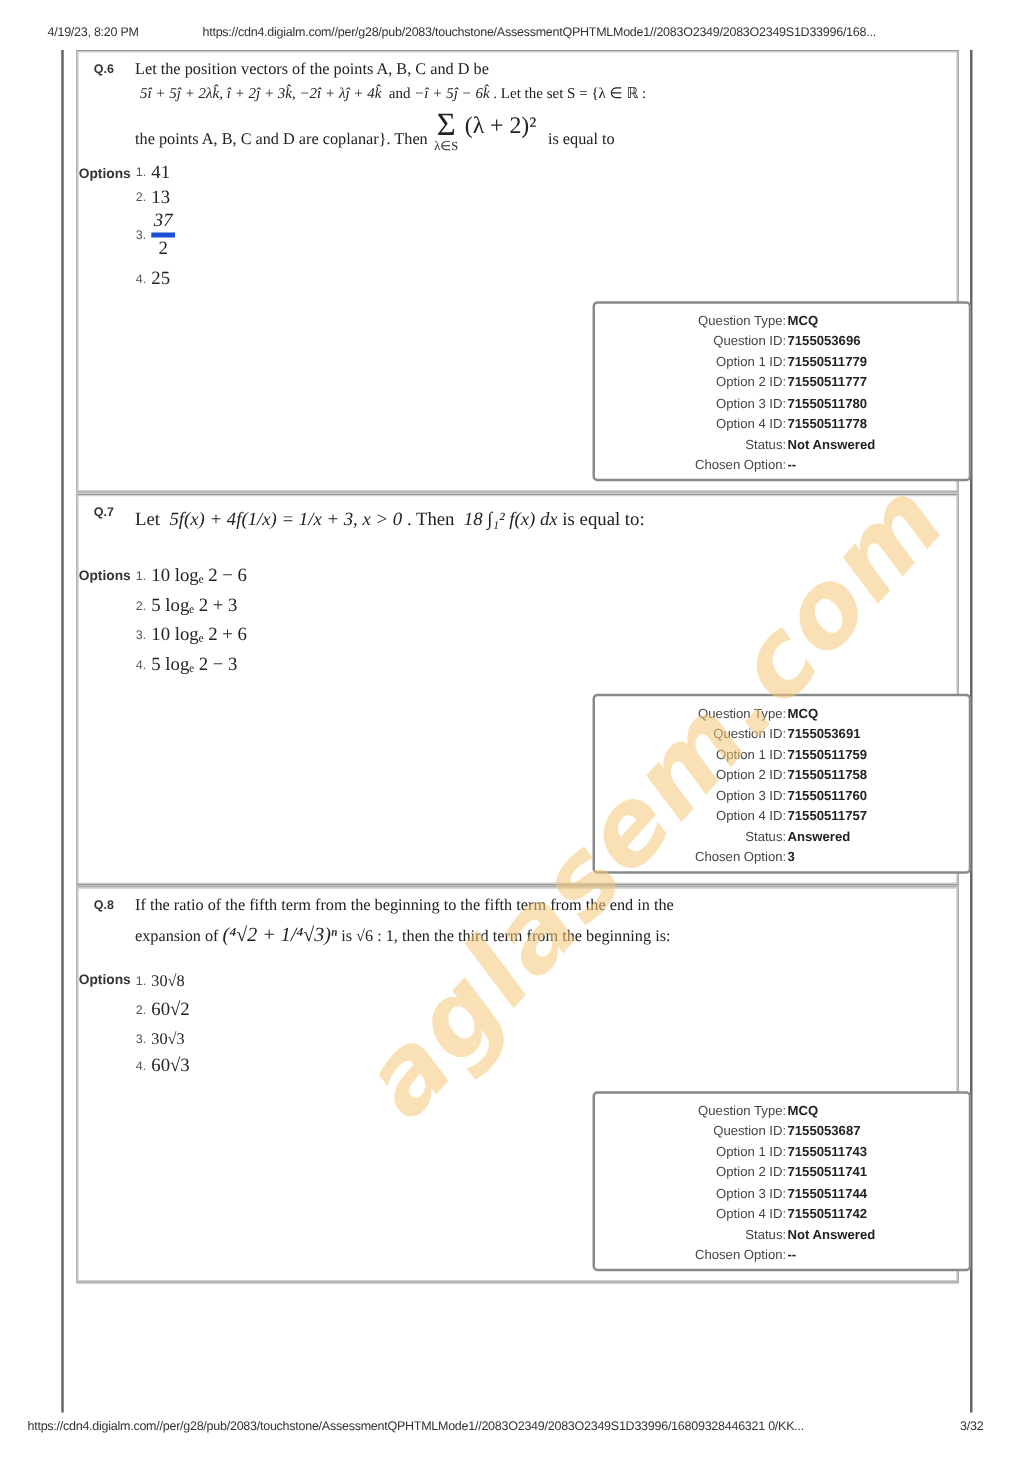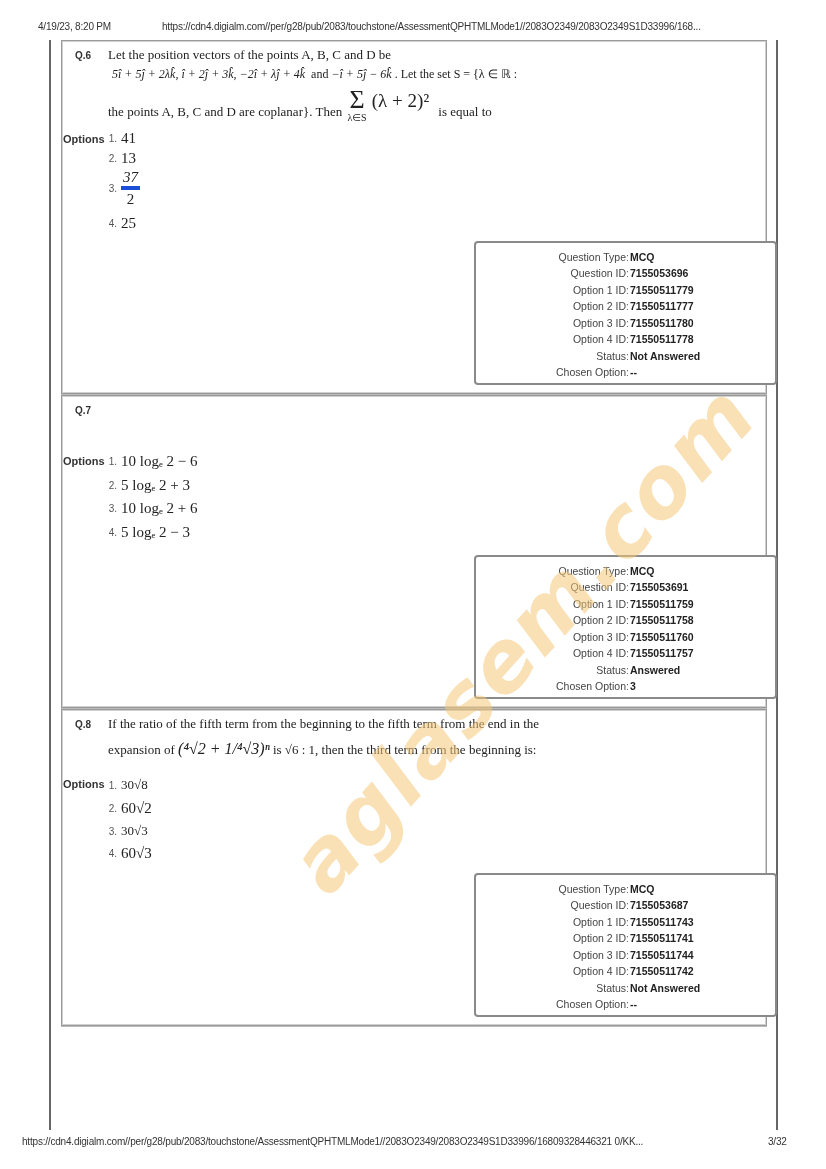--- a/index.html
+++ b/index.html
@@ -166,20 +166,27 @@
     <div class="meta-row" style="top:123px;">
         <span class="k">Chosen Option</span>
         <span class="sep">:</span>
         <span class="v">--</span>
       </div>
   </div>
 </div>
 
 <div class="qblock" style="top:395px;height:311px;">
   <span class="qnum" style="top:9px;">Q.7</span>
+  <div class="qtext" style="top:12px;font-size:15px;">
+    <span>Let</span>&nbsp;
+    <span class="math">5f(x) + 4f(1/x) = 1/x + 3, x &gt; 0</span>
+    <span>. Then</span>&nbsp;
+    <span class="math">18 ∫₁² f(x) dx</span>
+    <span>is equal to:</span>
+  </div>
 
   <span class="options-label" style="top:59px;">Options</span>
   <div class="opt" style="top:57px;">
     <span class="opt-num">1.</span>
     <span class="opt-val">10 logₑ 2 − 6</span>
   </div>
   <div class="opt" style="top:81px;">
     <span class="opt-num">2.</span>
     <span class="opt-val">5 logₑ 2 + 3</span>
   </div>

